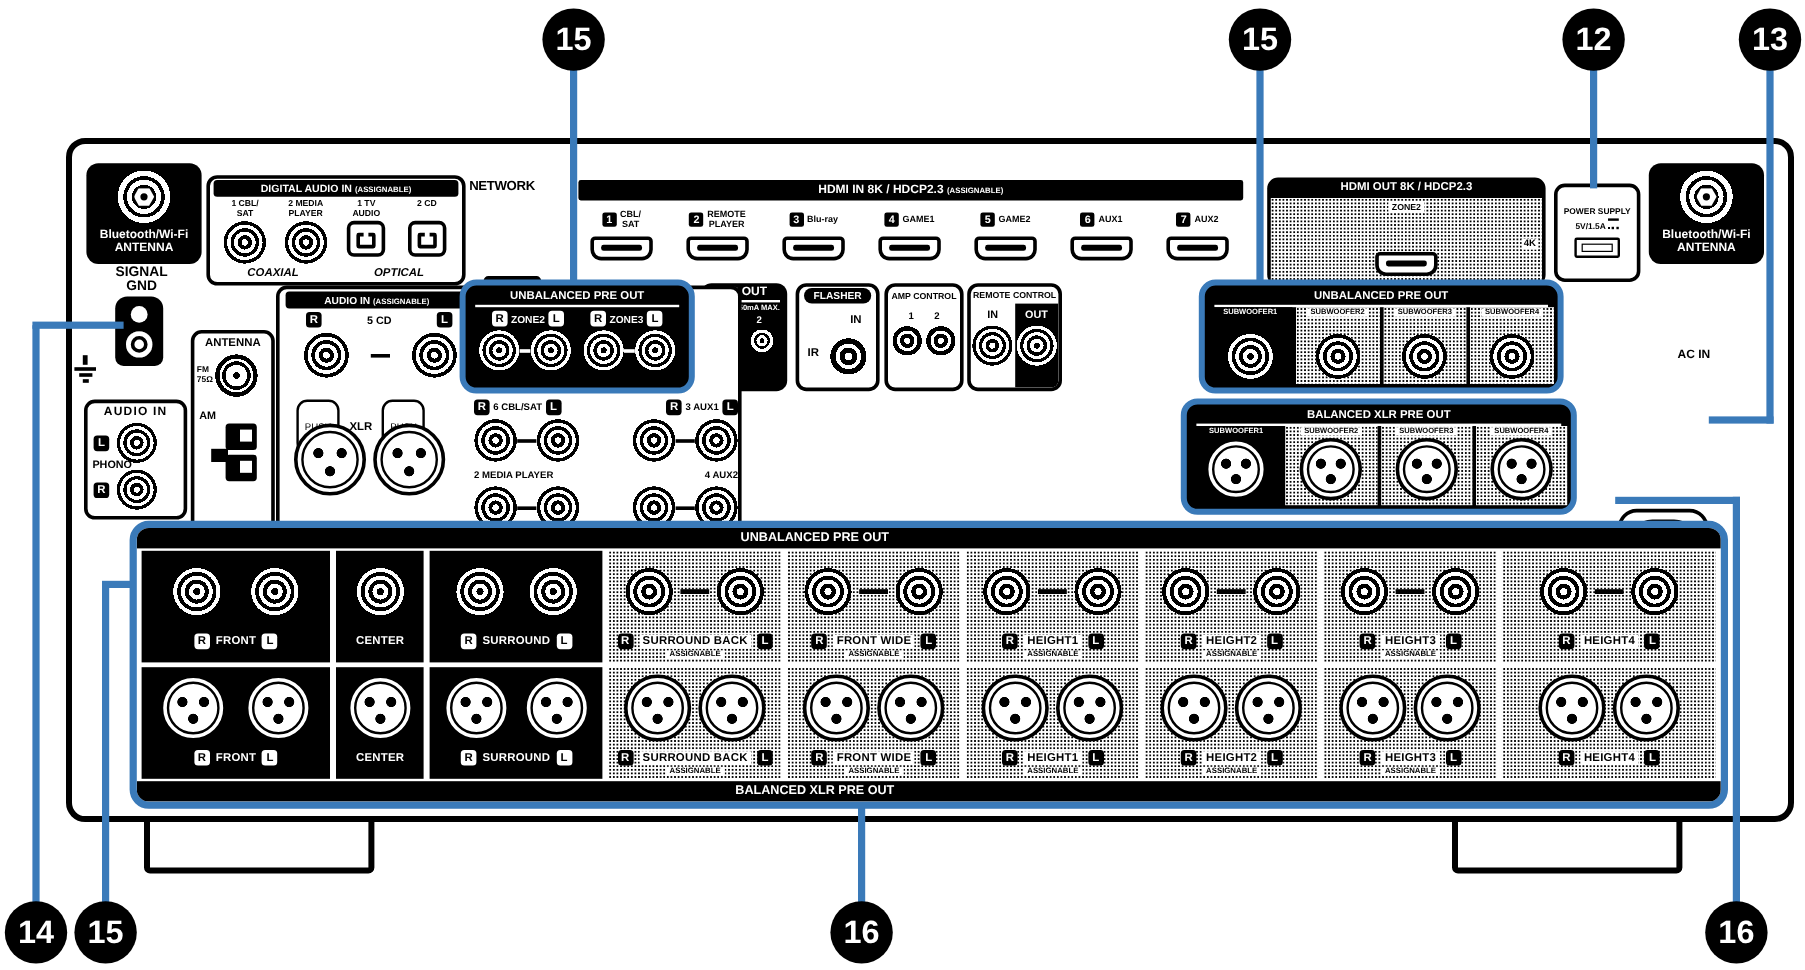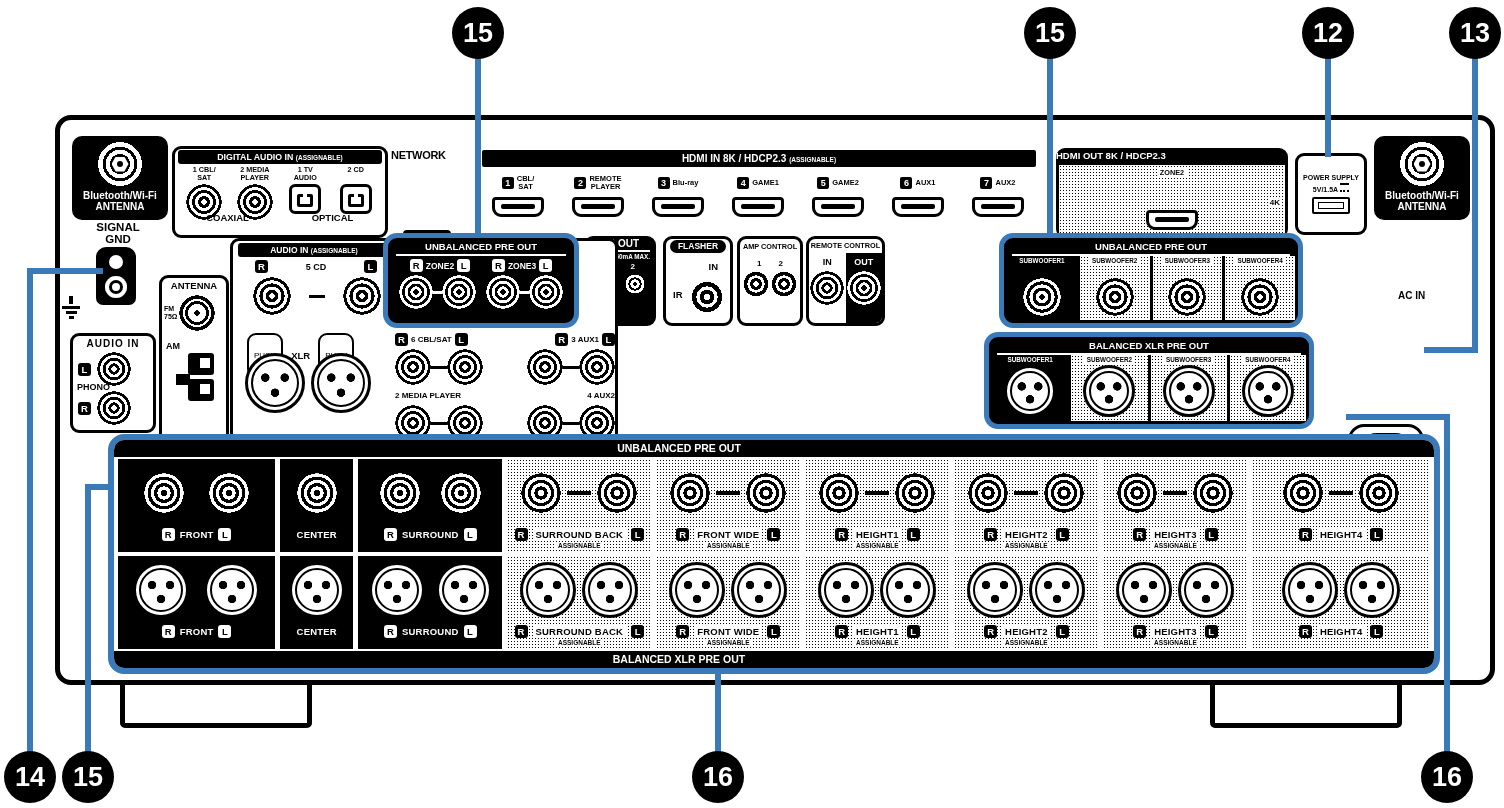--- a/index.html
+++ b/index.html
@@ -139,21 +139,21 @@
   .gndsym i { display:block; background:#000; height:3px; }
 
   
   .bt-box { width:96px; height:84px; background:#000; color:#fff; border-radius:10px;
             display:flex; flex-direction:column; align-items:center; padding-top:5px; box-sizing:border-box; }
   .bt-lbl { font-size:10px; font-weight:bold; text-align:center; line-height:1.1; margin-top:3px; }
 
   .dig-cells { position:absolute; left:4px; right:4px; top:17px; height:58px; display:flex; }
   .dig-cell { flex:1; display:flex; flex-direction:column; align-items:center; justify-content:flex-start; gap:2px; }
   .dig-lbl { font-size:7.2px; font-weight:bold; text-align:center; height:16px; }
-  .dig-foot { position:absolute; bottom:12px; left:0; right:0; display:flex; }
+  .dig-foot { position:absolute; bottom:2px; left:0; right:0; display:flex;font-style:italic; }
   .dig-foot div { flex:1; text-align:center; font-size:9.5px; font-weight:bold; }
 
   .hdmi-row { display:flex; }
   .hdmi-cell { flex:1; display:flex; flex-direction:column; align-items:center; gap:2px; }
   .hdmi-top { display:flex; align-items:center; gap:3px; height:24px; }
   .numsq { width:12px; height:12px; background:#000; color:#fff; font-size:9px; font-weight:bold;
            display:inline-flex; align-items:center; justify-content:center; border-radius:2px; flex:none; }
   .hdmi-lbl { font-size:7.5px; font-weight:bold; white-space:pre-line; line-height:1.05; text-align:center; }
 
   .hout-cells { position:absolute; left:3px; right:3px; top:17px; bottom:3px; display:flex; gap:2px; }
@@ -384,21 +384,21 @@
       <div class="hdmi-cell">
         <div class="hdmi-top">
           <div class="numsq">7</div>
           <div class="hdmi-lbl">AUX2</div>
         </div>
         <div class="hdmi-icon"></div>
       </div>
     </div>
 
   <div class="abs panel blackbox" style="left:1056px;top:148px;width:232px;height:90px;">
-    <div class="b" style="font-size:9.5px;margin-top:2px;">HDMI OUT 8K / HDCP2.3</div>
+    <div class="b" style="font-size:9.5px;text-align:center;margin-top:2px;">HDMI OUT 8K / HDCP2.3</div>
     <div id="hdmi-out-ports" class="hout-cells">
         <div class="hout-cell hatch">
           <div class="hout-lbl strip">ZONE2</div>
           <div class="hout-sub strip-sub">4K</div>
           <div class="hdmi-icon"></div>
         </div>
       </div>
   </div>
 
   <div class="abs panel whitebox" style="left:1295px;top:153px;width:72px;height:82px;display:flex;flex-direction:column;align-items:center;justify-content:center;gap:3px;">

